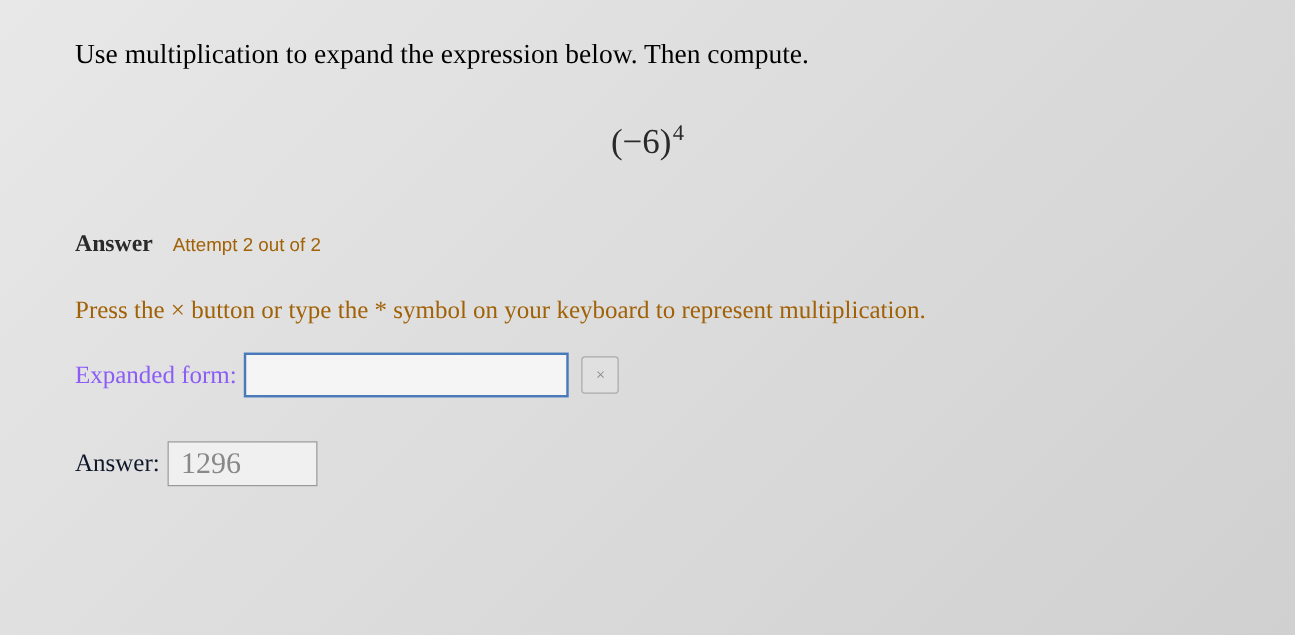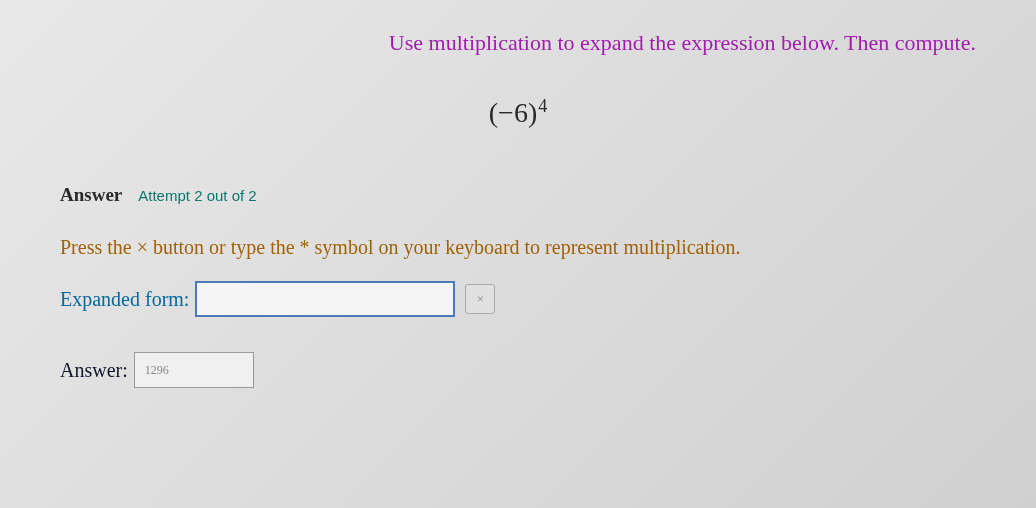--- a/index.html
+++ b/index.html
@@ -12,24 +12,23 @@
       height: 508px;
       background: linear-gradient(135deg, #e8e8e8 0%, #dcdcdc 50%, #d0d0d0 100%);
       font-family: Georgia, 'Times New Roman', serif;
       color: #333;
       padding: 20px 60px;
       position: relative;
       overflow: hidden;
     }
     .question-text {
       font-size: 22px;
-      color: #a21caf;
+      color: #000000;
       margin-top: 10px;
       margin-bottom: 40px;
-      text-align: right;
     }
     .expression {
       text-align: center;
       font-size: 28px;
       color: #2a2a2a;
       margin-bottom: 55px;
       font-family: 'Times New Roman', serif;
     }
     .expression .base {
       display: inline-block;
@@ -46,37 +45,37 @@
       margin-bottom: 30px;
       text-align: center;
     }
     .answer-label {
       font-size: 19px;
       font-weight: bold;
       color: #2a2a2a;
     }
     .attempt-text {
       font-size: 15px;
-      color: #0f766e;
+      color: #a16207;
       font-family: Arial, sans-serif;
     }
     .instruction-text {
       font-size: 20px;
       color: #a16207;
       margin-bottom: 22px;
     }
     .expanded-row {
       display: flex;
       align-items: center;
       gap: 6px;
       margin-bottom: 35px;
     }
     .expanded-label {
       font-size: 20px;
-      color: #0369a1;
+      color: #8b5cf6;
     }
     .expanded-input {
       width: 260px;
       height: 36px;
       border: 2px solid #4a7bb8;
       background: #f5f5f5;
       padding: 4px 8px;
       font-size: 18px;
       font-family: Georgia, serif;
       color: #333;
@@ -103,21 +102,21 @@
     .answer-input-label {
       font-size: 20px;
       color: #0f172a;
     }
     .answer-input {
       width: 120px;
       height: 36px;
       border: 1px solid #999;
       background: #f0f0f0;
       padding: 4px 10px;
-      font-size: 12px;
+      font-size: 24px;
       font-family: Georgia, serif;
       color: #888;
     }
   </style>
 </head>
 <body>
 
 <div class="question-text">Use multiplication to expand the expression below. Then compute.</div>
 
 <div class="expression">

